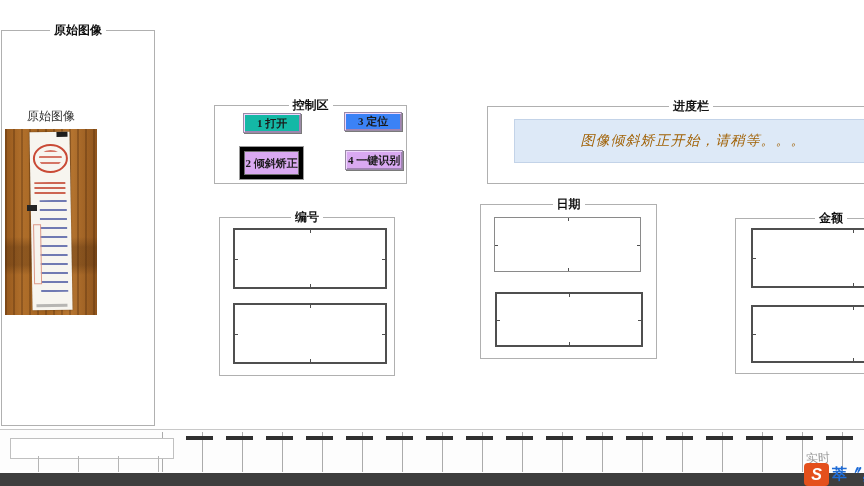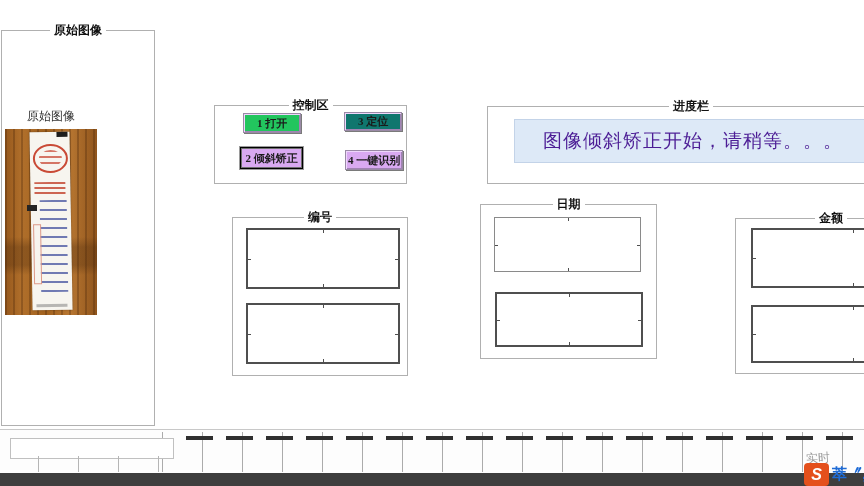--- a/index.html
+++ b/index.html
@@ -63,34 +63,34 @@
   
   .panel-control { left:214px; top:105px; width:191px; height:77px;font-family:Liberation Serif, serif; }
   .mbtn {
     position:absolute; font-family:inherit; font-size:11px; font-weight:bold; color:#1a1a1a;
     background:#d9a9f1; border:1px solid #9a8aa6;
     box-shadow:inset 1px 1px 0 #eed6fb, inset -1px -1px 0 #a183b4, 1px 1px 0 #7a7a7a;
     padding:0; text-align:center; line-height:1.1; cursor:pointer;
   }
   .btn-open   { left:28px;  top:7px;  width:58px; height:20px; }
   .btn-locate { left:129px; top:6px;  width:58px; height:19px; }
-  .btn-tilt   { left:25px;  top:41px; width:63px; height:22px;
-                border:1px solid #000000;
+  .btn-tilt   { left:25px;  top:41px; width:63px; height:32px;
+                border:4px solid #000000;
                 box-shadow:0 0 0 1px #9a9a9a, inset 0 0 0 1px #6f6f6f, 1px 1px 0 #7a7a7a; }
   .btn-ocr    { left:130px; top:44px; width:58px; height:20px; }
   
   .panel-progress { left:487px; top:106px; width:406px; height:76px; }
   .progress-box {
     position:absolute; left:26px; top:12px; width:356px; height:42px;
     background:#dde9f7; border:1px solid #c3d3e8;
     display:flex; align-items:center; justify-content:center;
   }
-  .progress-text { font-size:19px; color:#4c1d95; letter-spacing:1px; white-space:nowrap; }
-  
-  .panel-num  { left:232px; top:217px; width:174px; height:157px; }
+  .progress-text { font-size:14px; color:#a16207; letter-spacing:1px; white-space:nowrap;font-style:italic; }
+  
+  .panel-num  { left:219px; top:217px; width:174px; height:157px; }
   .panel-date { left:480px; top:204px; width:175px; height:153px; }
   .panel-amt  { left:735px; top:218px; width:190px; height:154px; }
   .axes-box { position:absolute; background:#fff; border:2px solid #4f4f4f; }
   .axes-box.light { border:1px solid #8a8a8a; }
   .axes-box::before, .axes-box::after {
     content:""; position:absolute; left:50%; width:1px; height:3px; background:#4f4f4f;
   }
   .axes-box::before { top:0; } .axes-box::after { bottom:0; }
   .axes-box .ticks::before, .axes-box .ticks::after {
     content:""; position:absolute; top:50%; width:3px; height:1px; background:#4f4f4f;
@@ -156,23 +156,23 @@
         <div class="r-bluelines"></div>
         <div class="r-redbox"></div>
         <div class="r-bottomtext"></div>
       </div>
       <div class="photo-leftmark"></div>
     </div>
   </div>
 
   <div class="panel panel-control">
     <span class="panel-label">控制区</span>
-    <button class="mbtn btn-open" style="background: #22c55e;">1 打开</button>
+    <button class="mbtn btn-open" style="background: #14b8a6;">1 打开</button>
     <button class="mbtn btn-tilt" style="background: rgb(217, 169, 241);">2 倾斜矫正</button>
-    <button class="mbtn btn-locate" style="background: #0f766e;">3 定位</button>
+    <button class="mbtn btn-locate" style="background: #3b82f6;">3 定位</button>
     <button class="mbtn btn-ocr" style="background: rgb(217, 169, 241); text-align: center;">4 一键识别</button>
   </div>
 
   <div class="panel panel-progress">
     <span class="panel-label">进度栏</span>
     <div class="progress-box" style="background: rgb(221, 233, 247);">
       <span class="progress-text">图像倾斜矫正开始，请稍等。。。</span>
     </div>
   </div>
 

